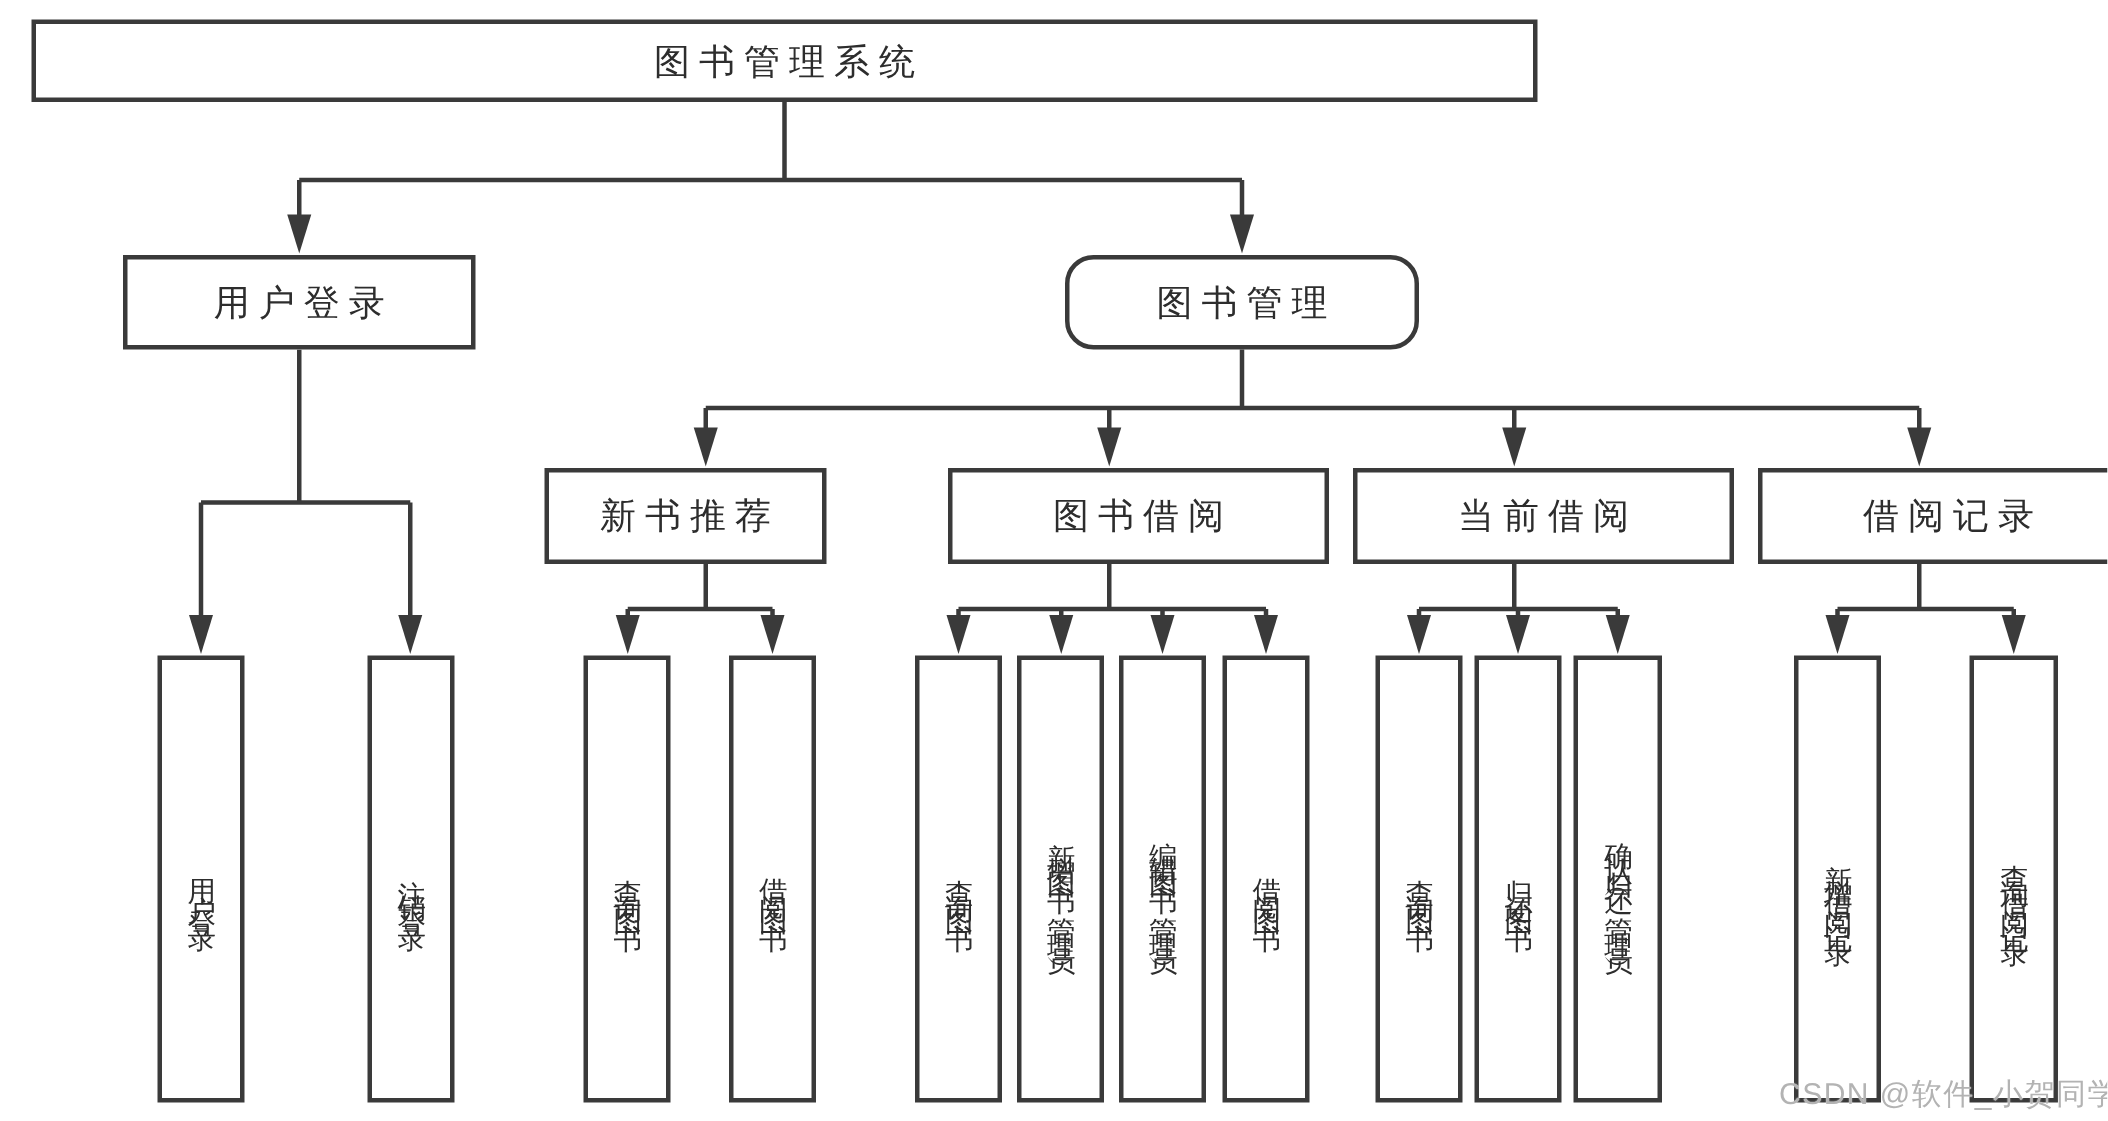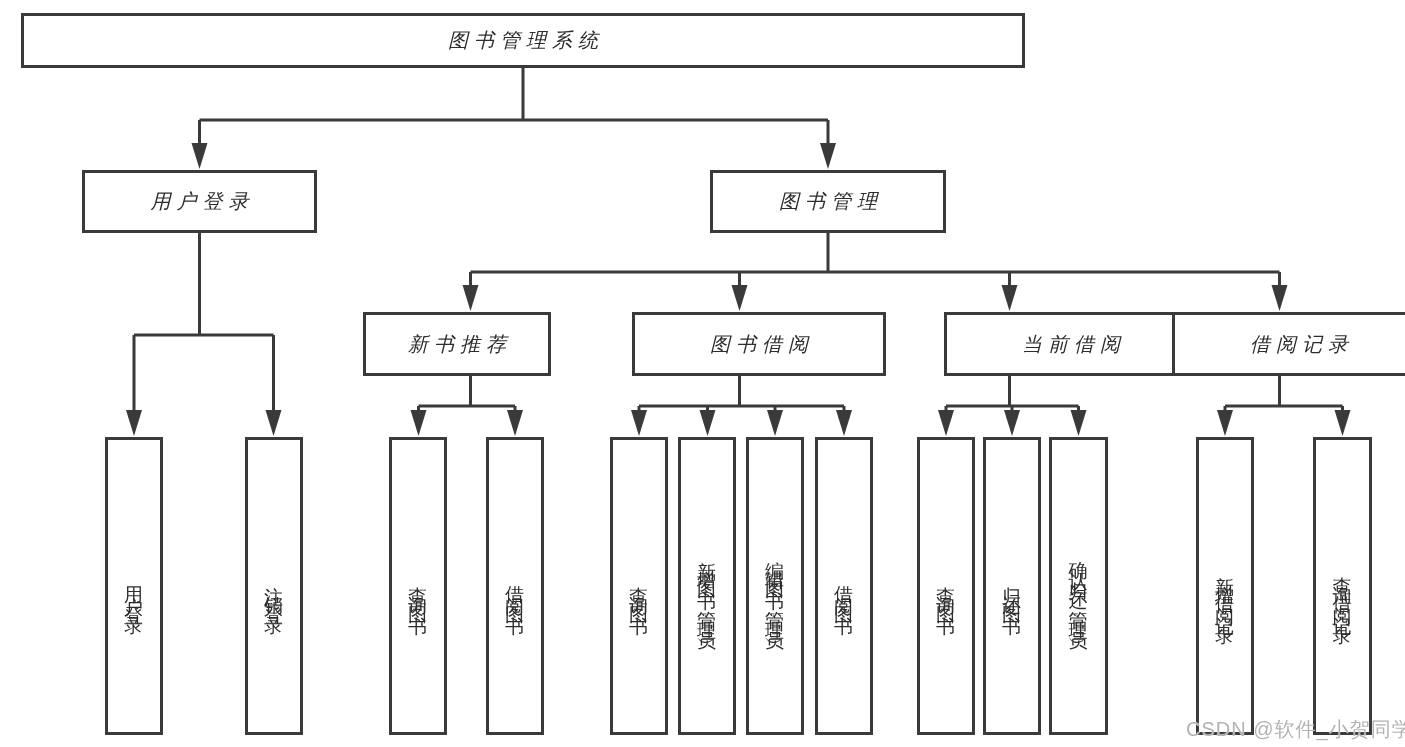--- a/index.html
+++ b/index.html
@@ -21,42 +21,41 @@
     position: absolute;
     box-sizing: border-box;
     background: #ffffff;
     border: 3px solid #3a3a3a;
     display: flex;
     align-items: center;
     justify-content: center;
     color: #2d2d2d;
   }
   .h-label {
-    font-size: 20px;
+    font-size: 24px;
     letter-spacing: 6px;
     margin-right: -6px;
     white-space: nowrap;
-    font-style: italic;
   }
   .v-label {
     writing-mode: vertical-rl;
     text-orientation: mixed;
     font-size: 19px;
     letter-spacing: 10px;
     margin-bottom: -10px;
     line-height: 1;
     white-space: nowrap;
   }
   .lvl-root   { left: 21px;  top: 13px;  width: 1004px; height: 55px; }
   .n-userlogin{ left: 82px;  top: 170px; width: 235px;  height: 63px; }
-  .n-bookmgmt { left: 710px; top: 170px; width: 236px;  height: 63px; }
+  .n-bookmgmt { left: 710px; top: 170px; width: 236px;  height: 63px; border-radius: 19px; }
   .lvl2 { top: 312px; height: 64px; width: 254px; }
   .n-newbook  { left: 363px; width: 188px; }
   .n-borrow   { left: 632px; }
-  .n-current  { left: 944px; text-align: center; }
+  .n-current  { left: 902px; text-align: center; }
   .n-records  { left: 1172px; justify-content: center; }
   .leaf { top: 437px; width: 58px; height: 298px; }
   .leaf-a1 { left: 105px; }
   .leaf-a2 { left: 245px; }
   .leaf-b1 { left: 389px; }
   .leaf-b2 { left: 486px; }
   .leaf-c1 { left: 610px; }
   .leaf-c2 { left: 678px; }
   .leaf-c3 { left: 746px; }
   .leaf-c4 { left: 815px; }

